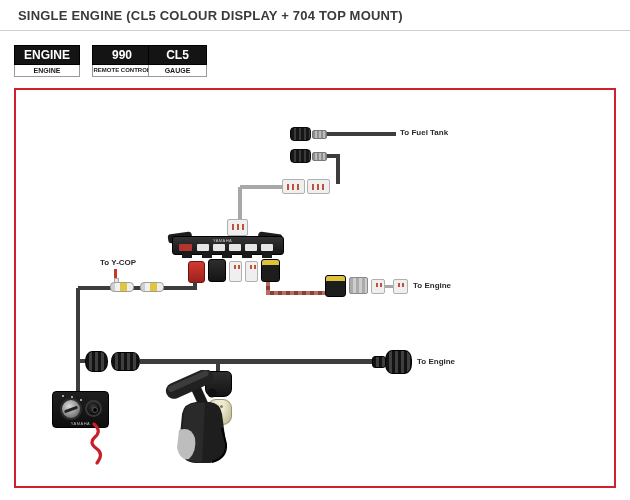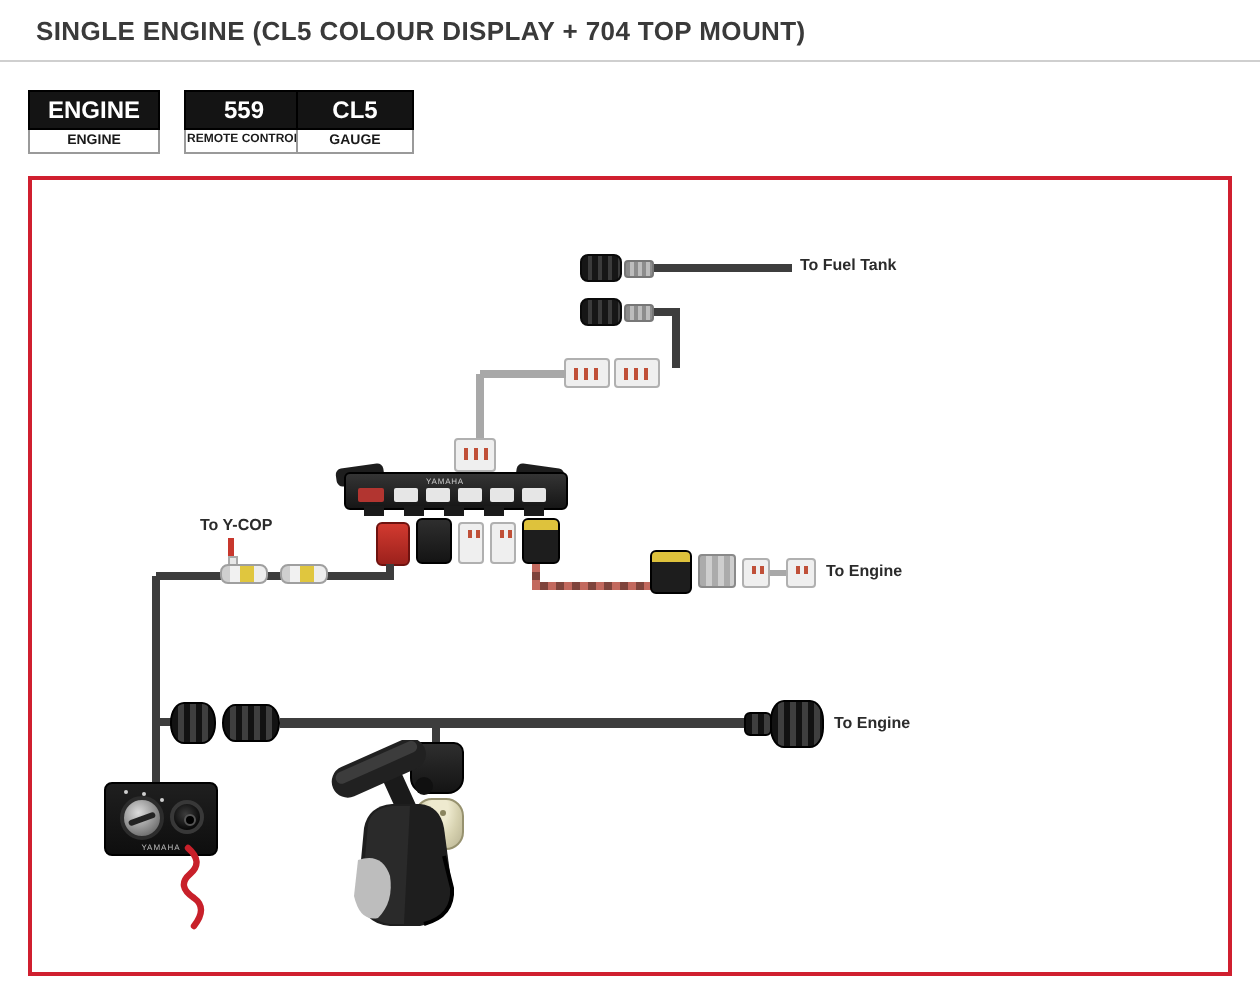--- a/index.html
+++ b/index.html
@@ -111,21 +111,21 @@
 <div id="page">
 
   <div class="title">SINGLE ENGINE (CL5 COLOUR DISPLAY + 704 TOP MOUNT)</div>
   <div class="rule"></div>
 
   <div class="badge" style="left:14px;width:66px;">
     <div class="badge-top">ENGINE</div>
     <div class="badge-bot" style="font-size:7px;">ENGINE</div>
   </div>
   <div class="badge" style="left:92px;width:60px;">
-    <div class="badge-top">559</div>
+    <div class="badge-top">990</div>
     <div class="badge-bot" style="font-size:6px;">REMOTE CONTROL</div>
   </div>
   <div class="badge" style="left:148px;width:59px;">
     <div class="badge-top">CL5</div>
     <div class="badge-bot" style="font-size:7px;">GAUGE</div>
   </div>
 
   <div class="frame">
     <div class="stage">
 

